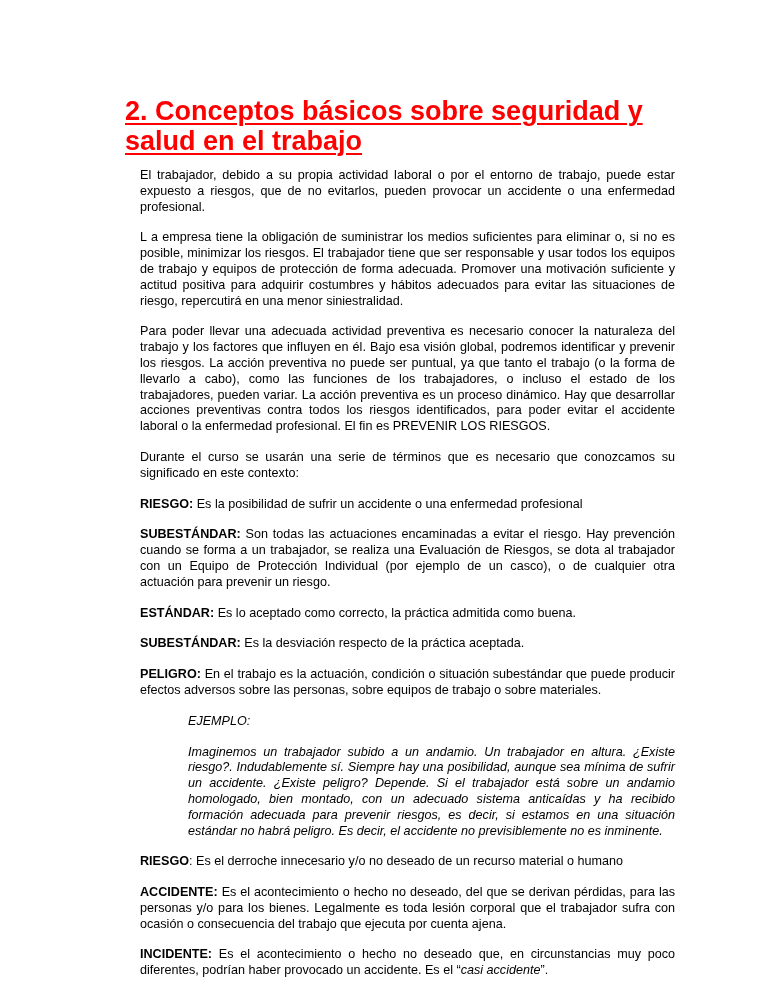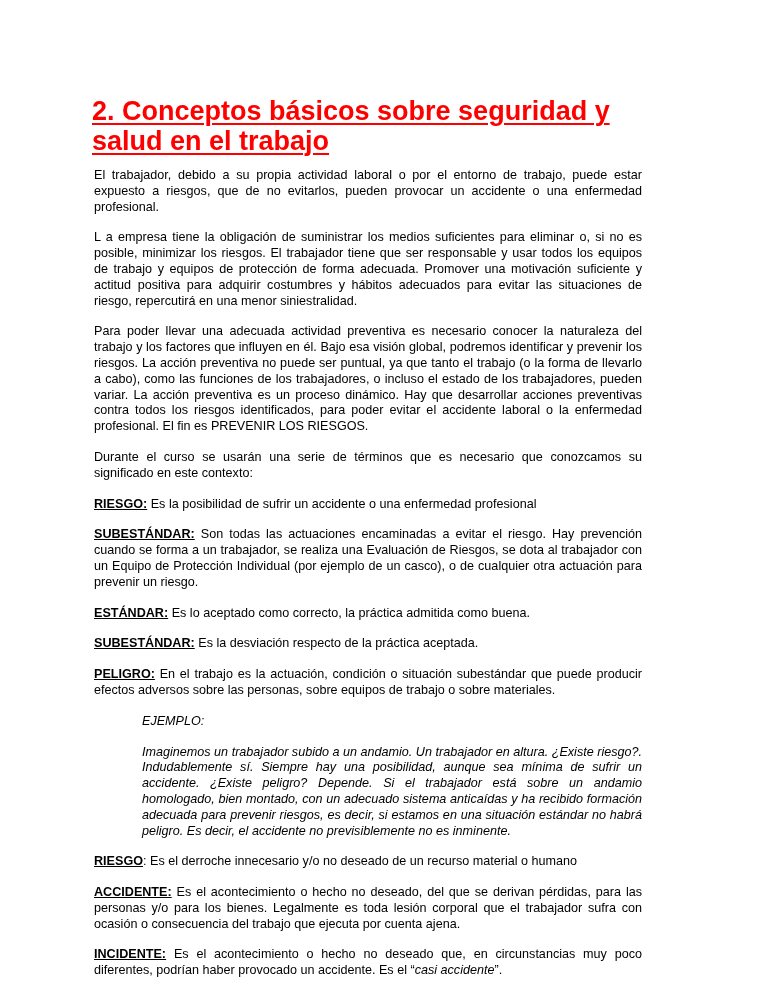--- a/index.html
+++ b/index.html
@@ -1,29 +1,29 @@
 <!DOCTYPE html>
 <html><head>
 <meta charset="utf-8">
 <style>
   html, body { margin: 0; padding: 0; background: #ffffff; }
   body { width: 768px; height: 994px; position: relative; overflow: hidden; }
   .page {
-    position: absolute; left: 92px; top: 96px; width: 550px;
+    position: absolute; left: 125px; top: 96px; width: 550px;
     font-family: "Liberation Sans", sans-serif; color: #000;
     font-size: 12.6px; line-height: 15.8px;
   }
   h1 {
     margin: 0 0 12px 0; color: #ff0000; font-weight: bold;
     font-size: 27px; line-height: 30px; text-decoration: underline;
     text-decoration-thickness: 2px; text-underline-offset: 3px;
     font-family: "Liberation Sans", sans-serif;
   }
-  p { margin: 0 0 15px 2px; text-align: justify; }
-  .term { font-weight: bold; text-decoration: underline; }
+  p { margin: 0 0 15px 15px; text-align: justify; }
+  .term { font-weight: bold; }
   .example { margin-left: 48px; font-style: italic; }
   .example p { margin-bottom: 15px; }
 </style>
 </head>
 <body>
 
 <div class="page">
   <h1>2. Conceptos básicos sobre seguridad y salud en el trabajo</h1>
 
   <p>El trabajador, debido a su propia actividad laboral o por el entorno de trabajo, puede estar expuesto a riesgos, que de no evitarlos, pueden provocar un accidente o una enfermedad profesional.</p>

